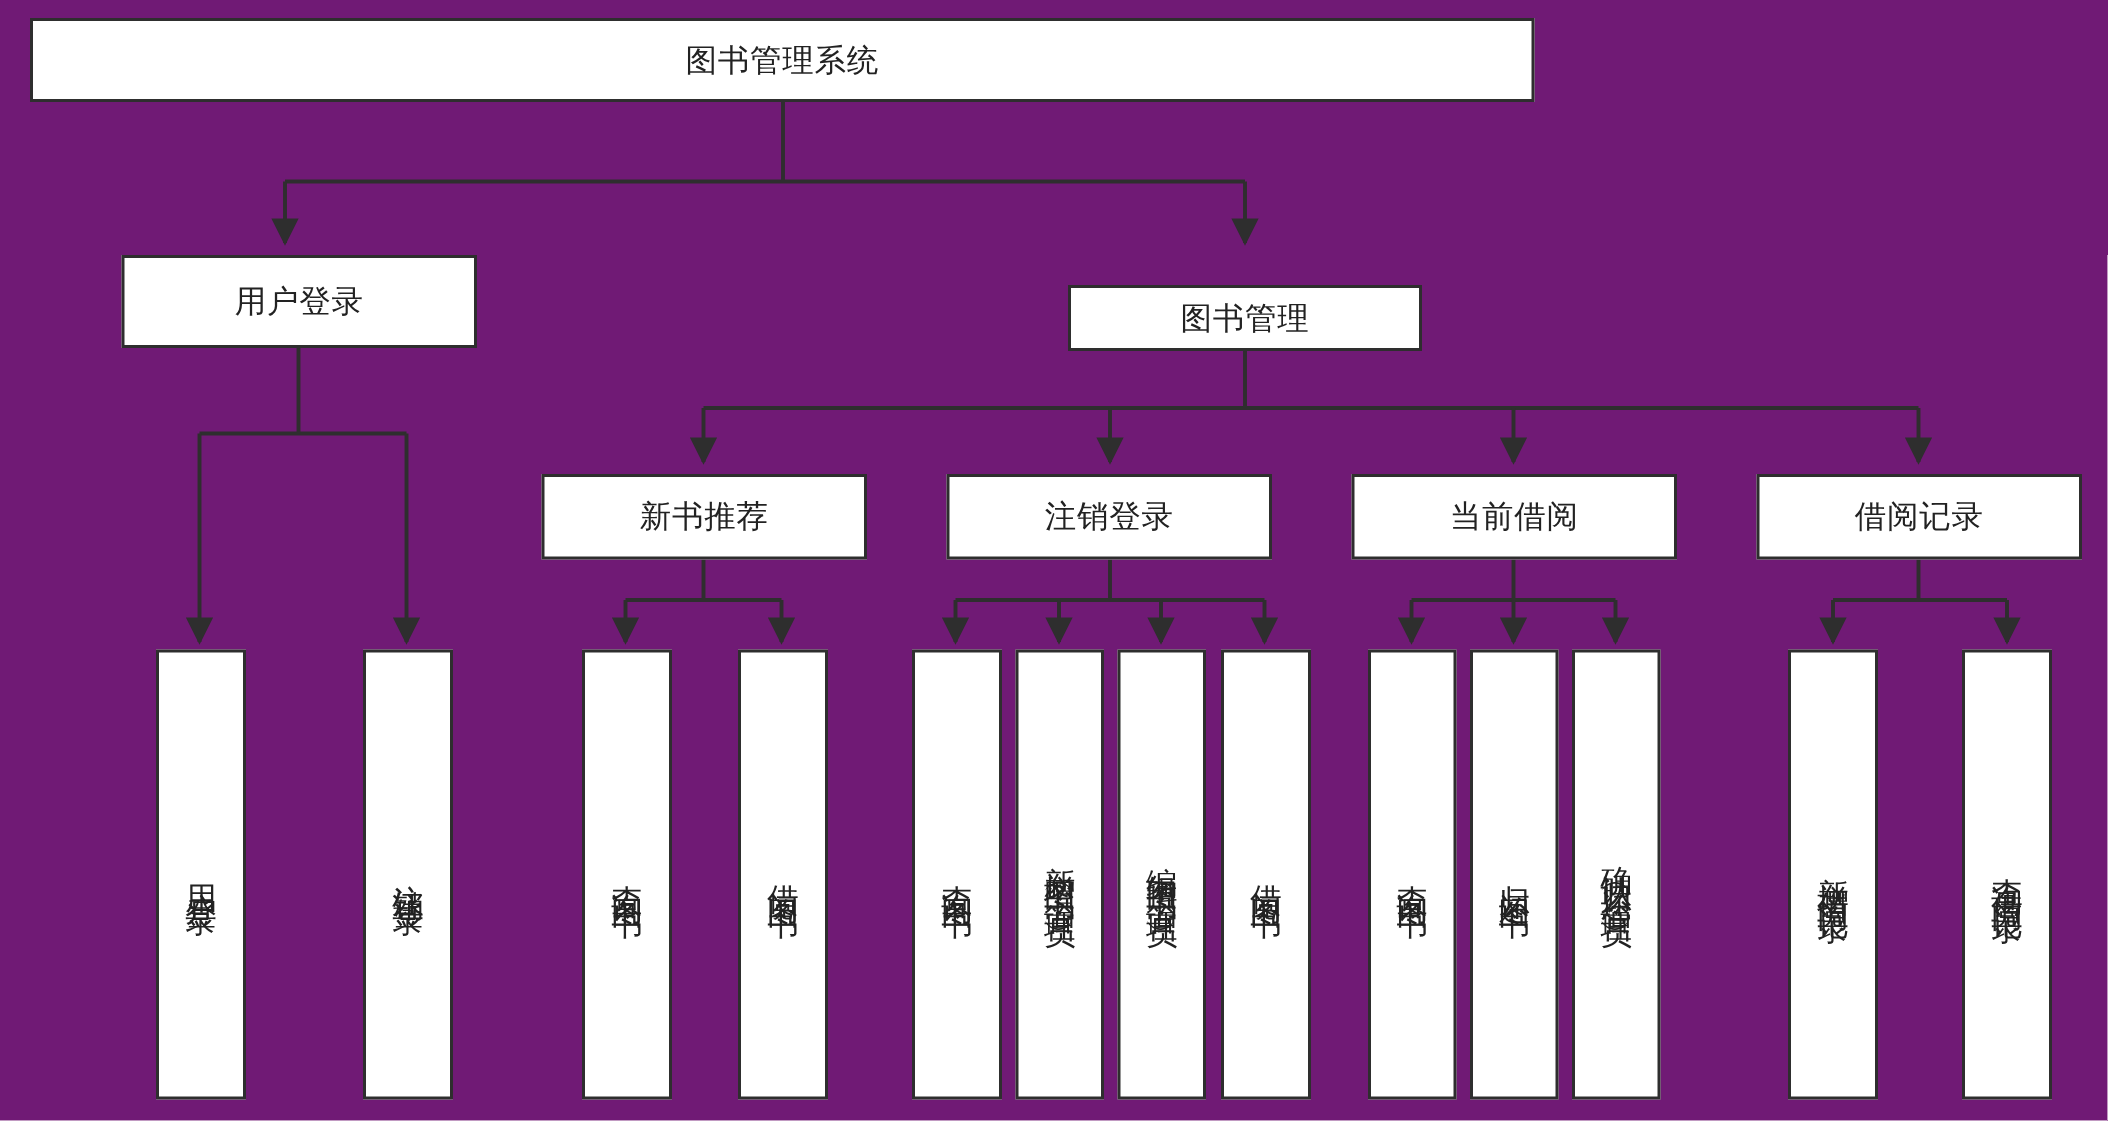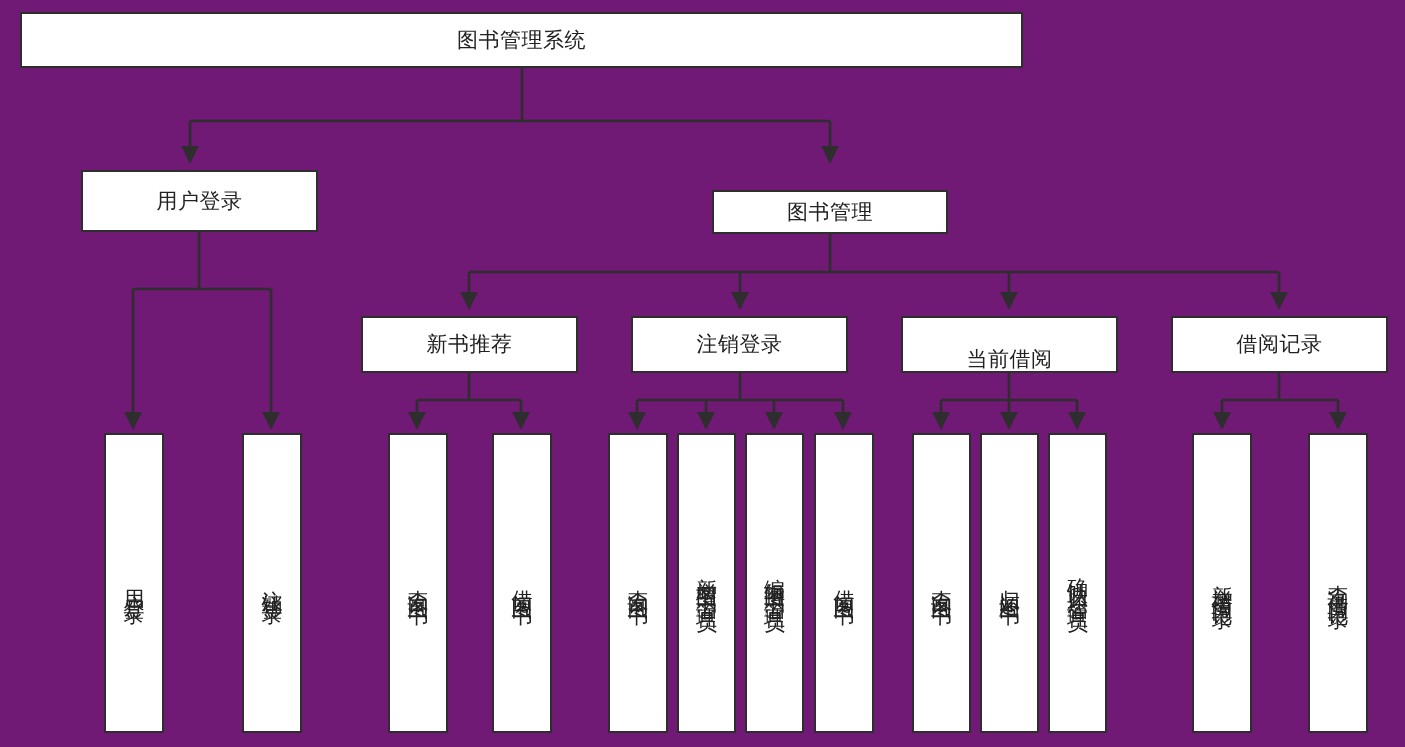--- a/index.html
+++ b/index.html
@@ -137,21 +137,21 @@
   <div class="node" style="left:712px; top:170px; width:236px; height:44px;margin-top:20px;">
     <span class="node-label">图书管理</span>
   </div>
 
   <div class="node" style="left:361px; top:316px; width:217px; height:57px;text-align:center;">
     <span class="node-label">新书推荐</span>
   </div>
   <div class="node" style="left:631px; top:316px; width:217px; height:57px;">
     <span class="node-label">注销登录</span>
   </div>
-  <div class="node" style="left:901px; top:316px; width:217px; height:57px;align-items:flex-end;">
+  <div class="node" style="left:901px; top:316px; width:217px; height:57px;">
     <span class="node-label">当前借阅</span>
   </div>
   <div class="node" style="left:1171px; top:316px; width:217px; height:57px;align-items:center;">
     <span class="node-label">借阅记录</span>
   </div>
 
   <div class="node leaf" style="left:104px; top:433px; width:60px; height:300px;">
     <span class="node-label">用户登录</span>
   </div>
   <div class="node leaf" style="left:242px; top:433px; width:60px; height:300px;">

